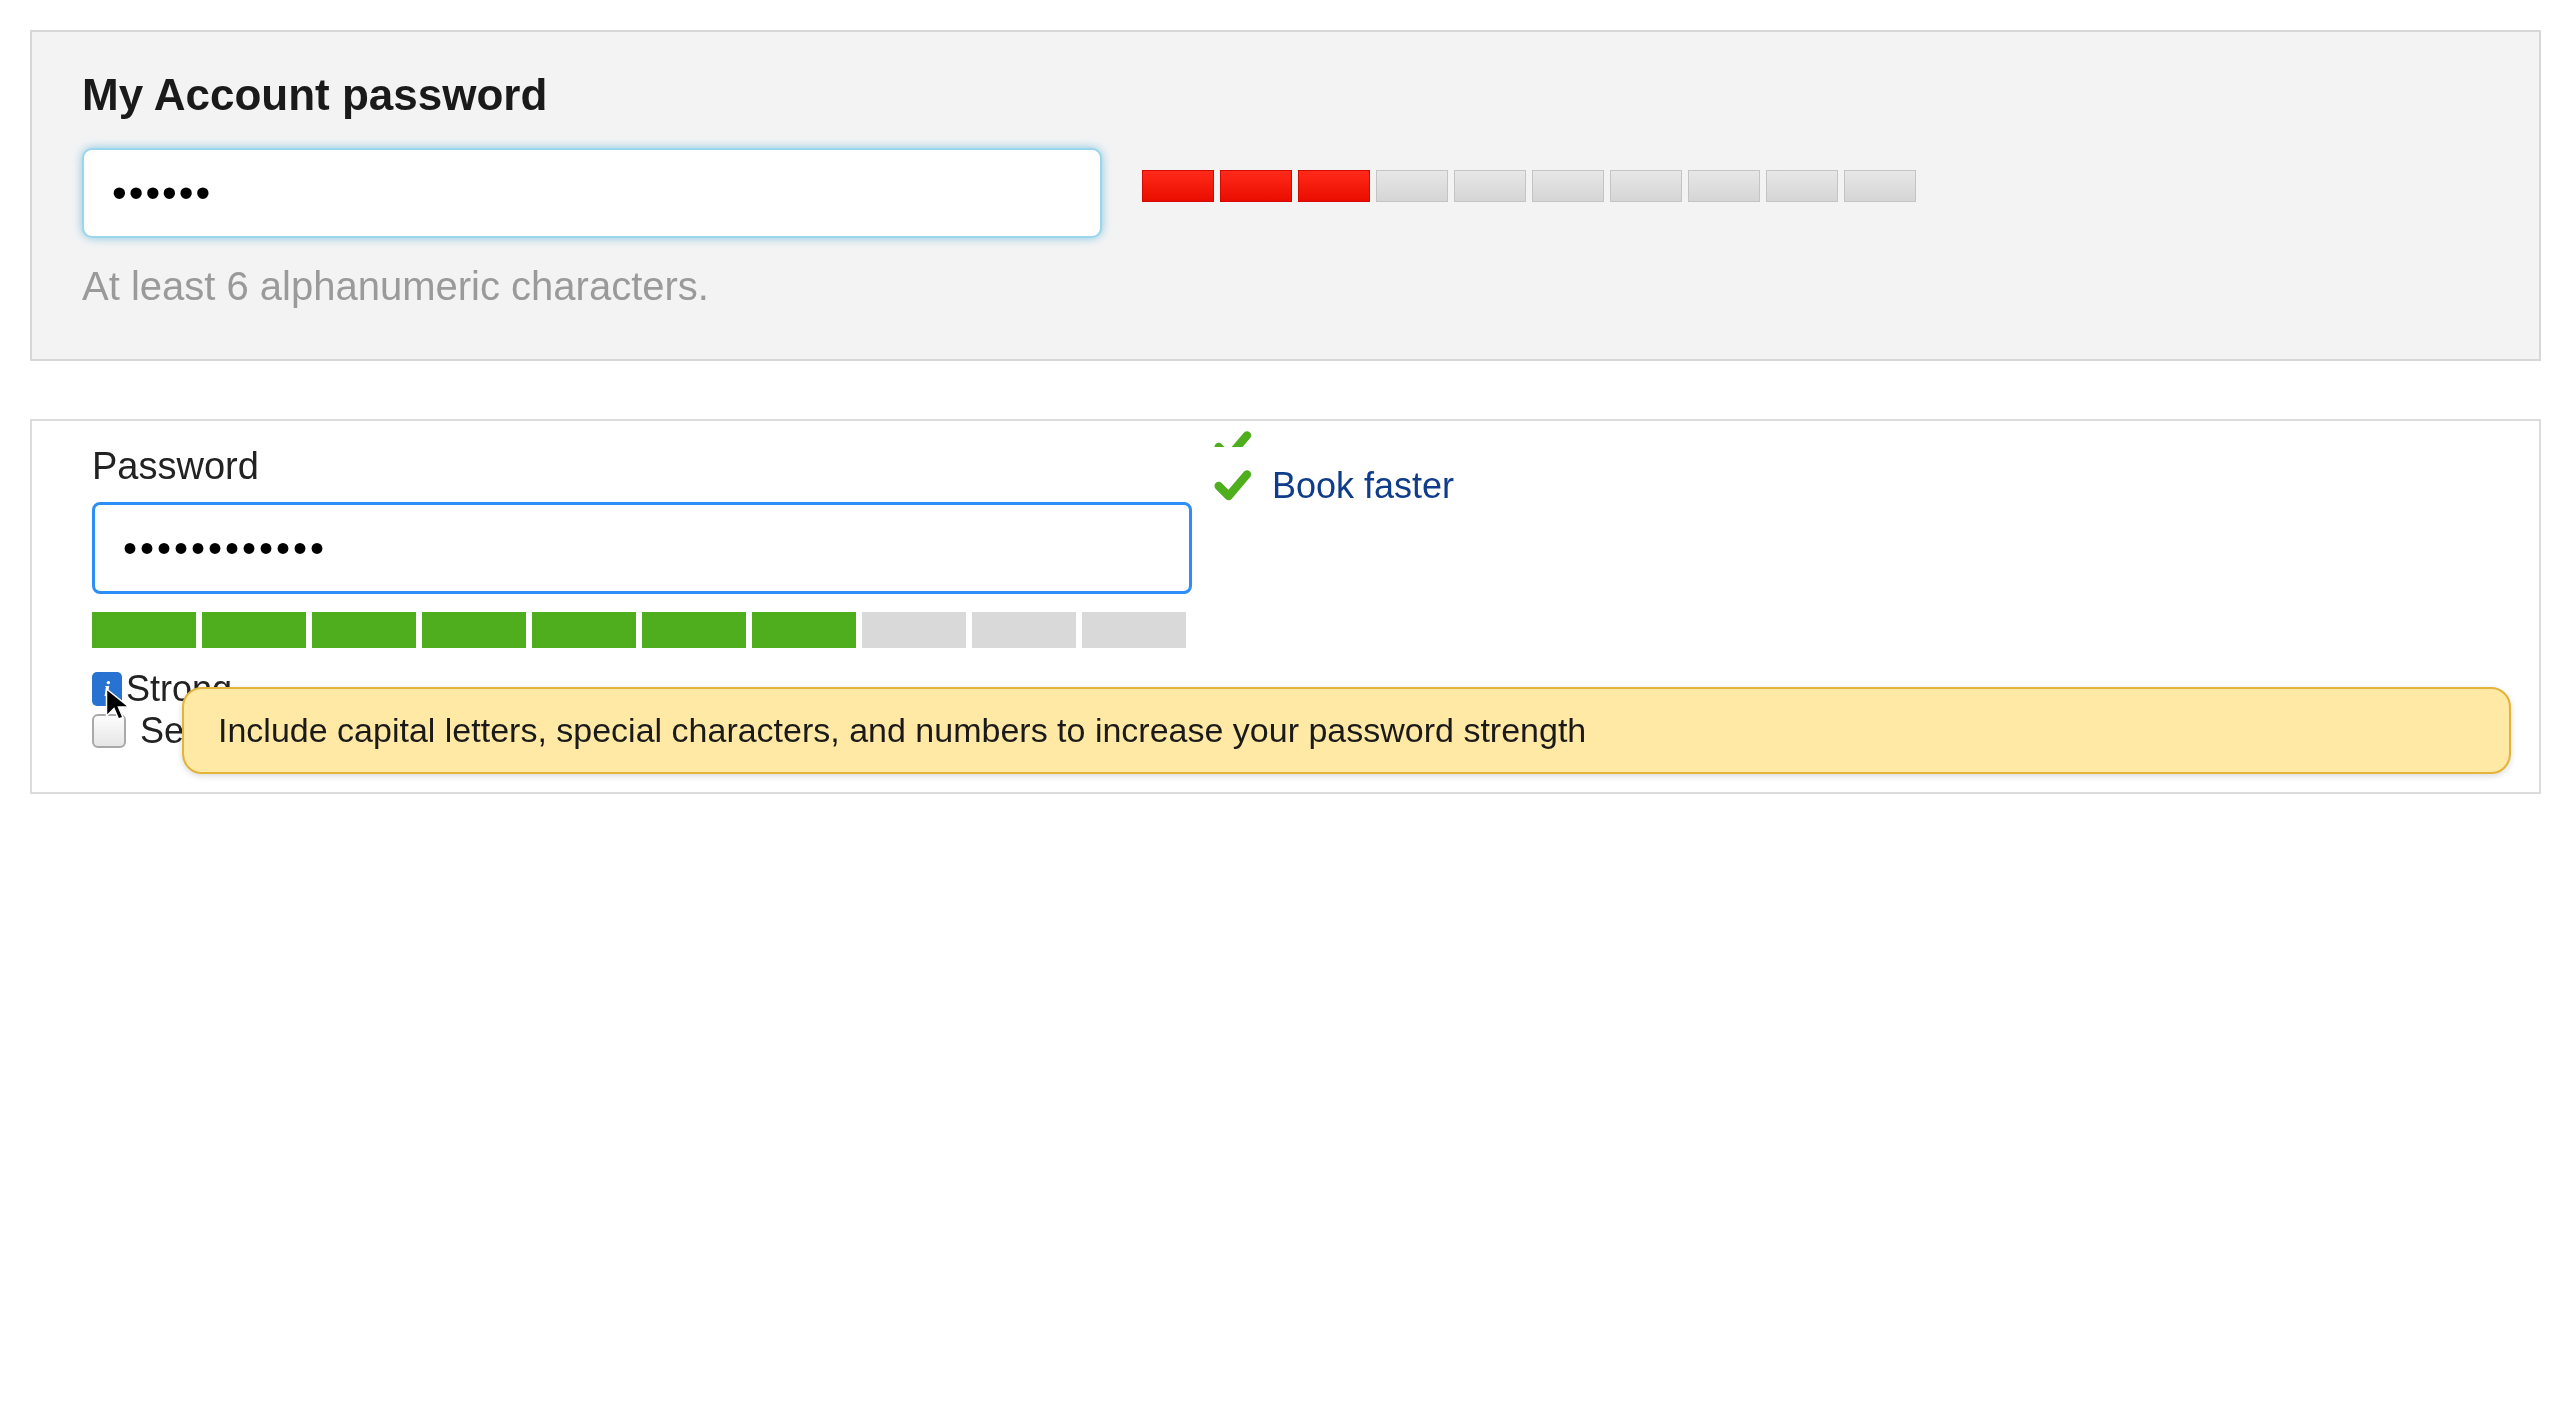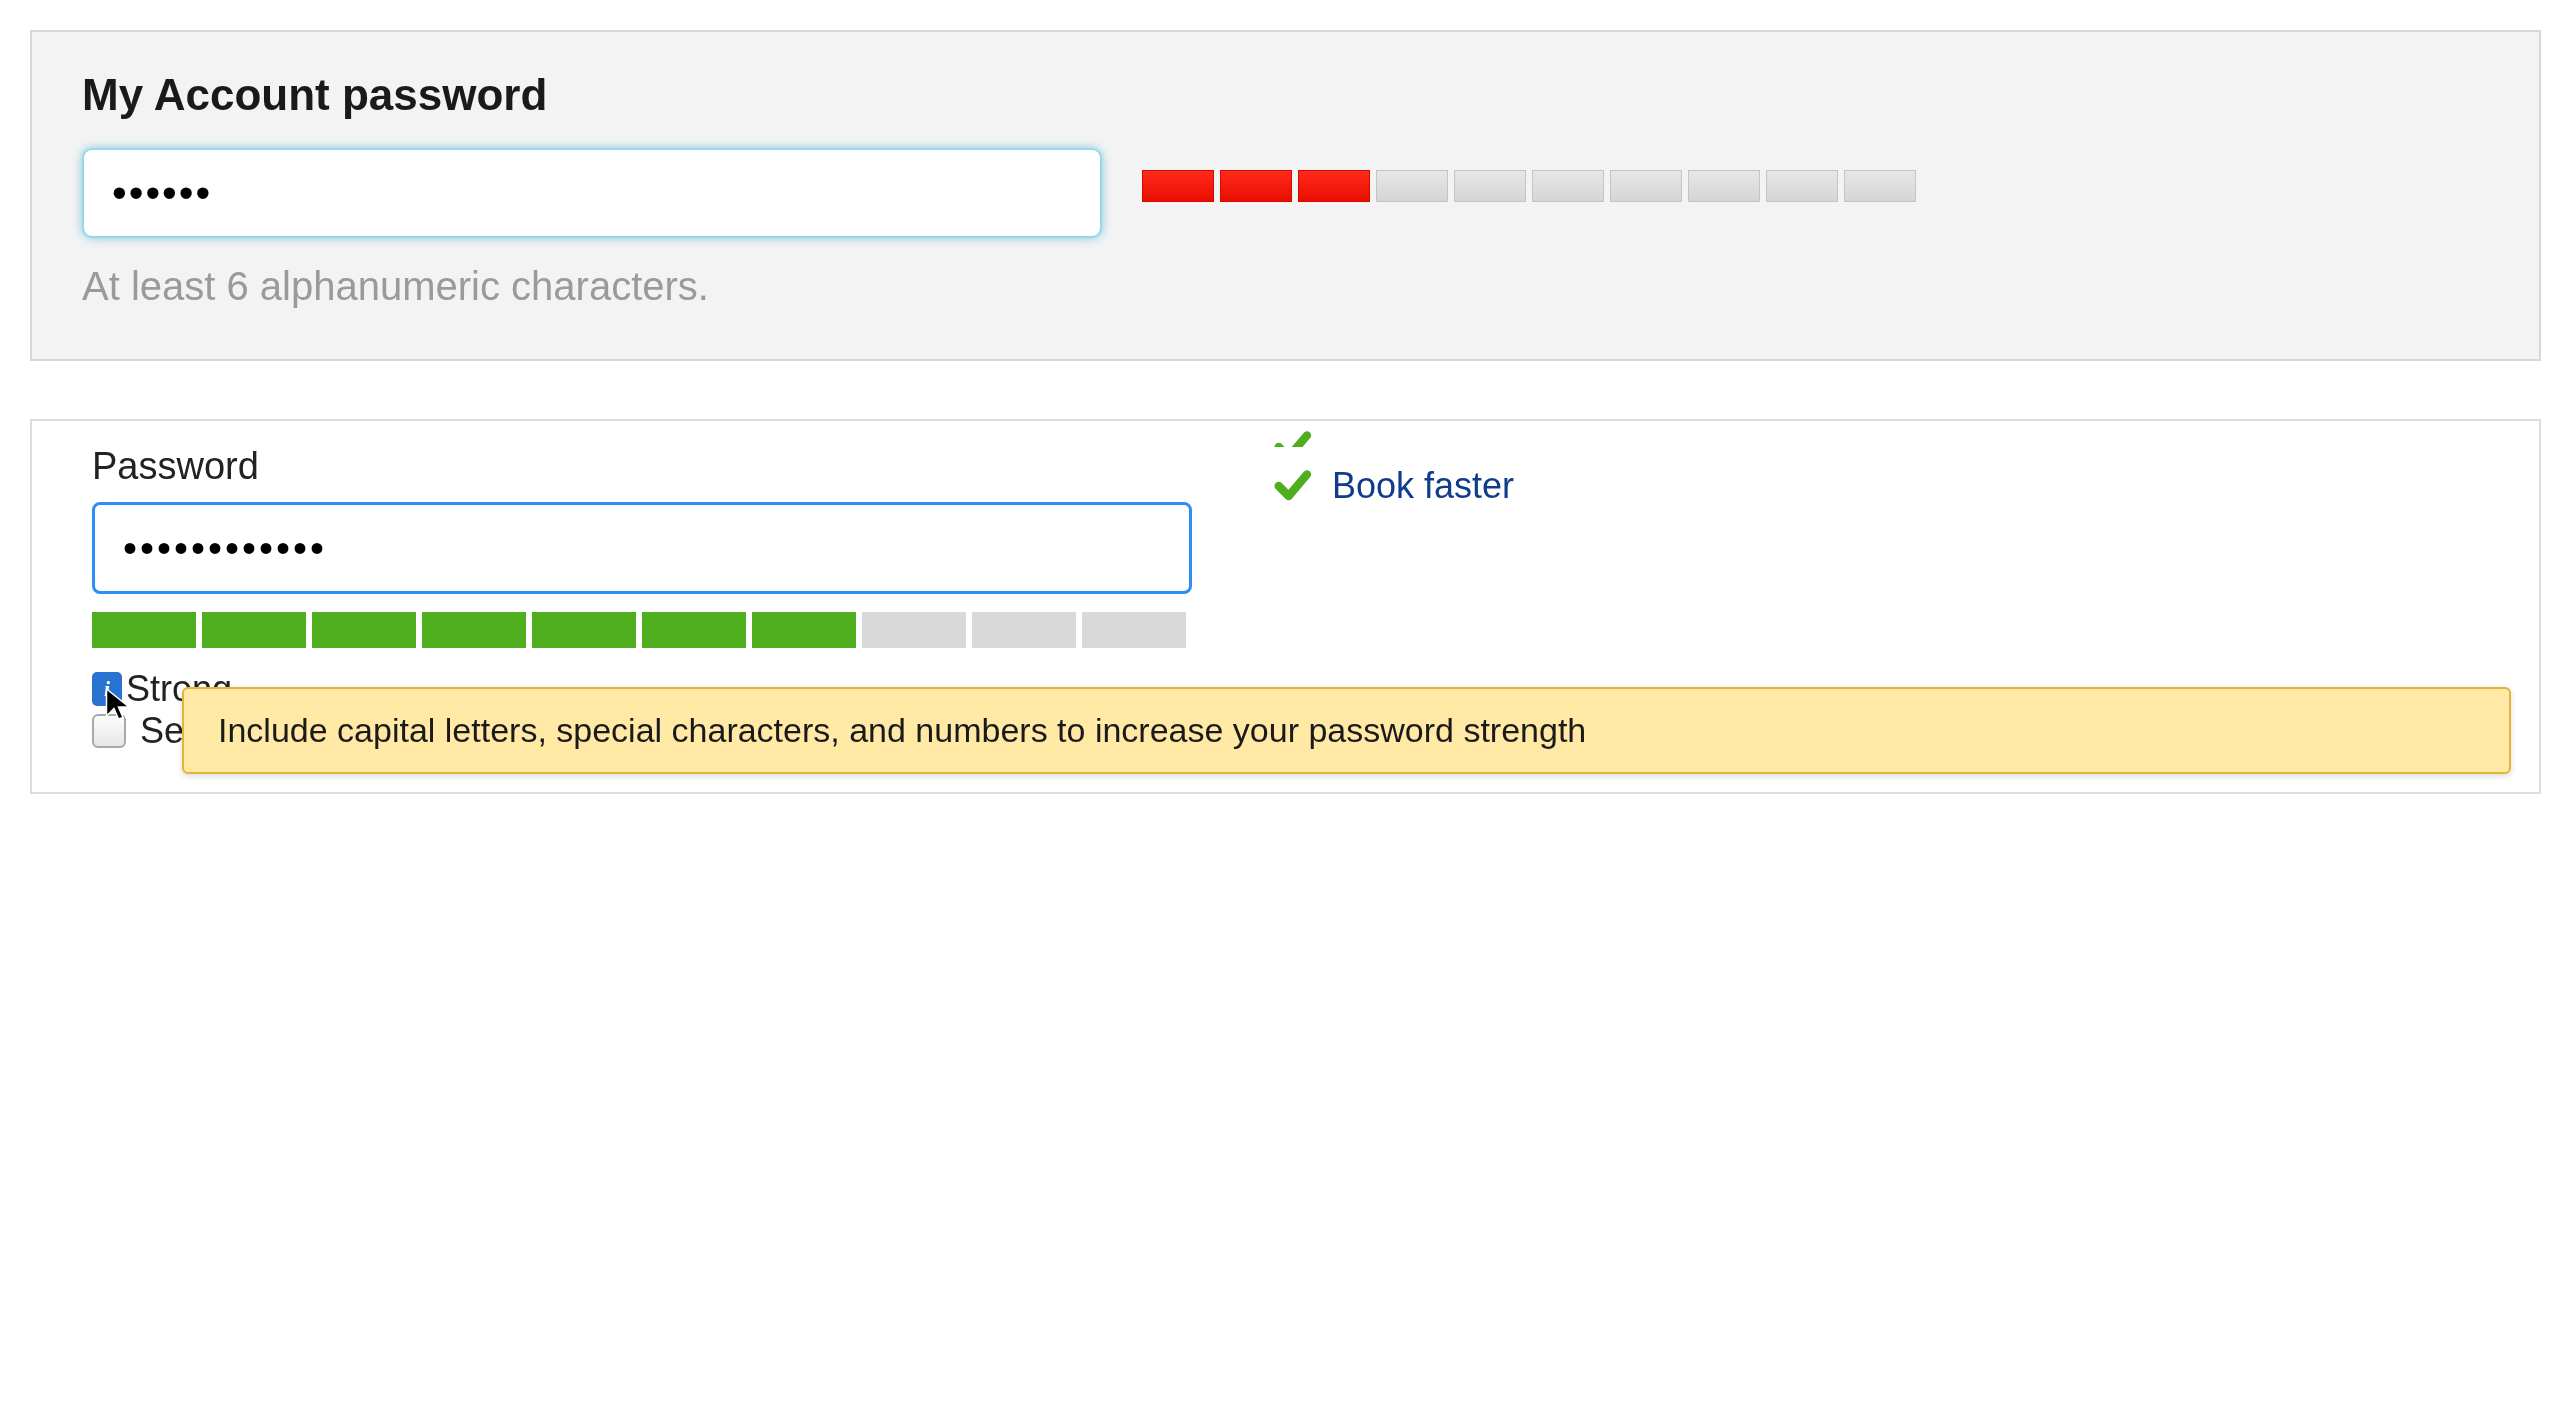--- a/index.html
+++ b/index.html
@@ -88,21 +88,21 @@
   
   .panel-2 {
     margin-top: 58px;
     border: 2px solid #dcdcdc;
     background: #fff;
     padding: 24px 40px 40px 60px;
     width: 100%;
     position: relative;
     overflow: hidden;
   }
-  .p2-cols { display: flex; gap: 60px; }
+  .p2-cols { display: flex; }
   .p2-left { flex: 0 0 1120px; }
   .p2-label {
     font-size: 38px;
     color: #222;
     margin: 0 0 14px 0;
   }
   .pwd-input-2 {
     width: 1100px;
     height: 92px;
     border: 3px solid #2e8ef7;
@@ -181,21 +181,21 @@
   .check svg { width: 100%; height: 100%; }
 
   
   .tooltip {
     position: absolute;
     left: 150px;
     right: 28px;
     bottom: 18px;
     background: #ffe9a5;
     border: 2px solid #e3b43a;
-    border-radius: 6px;
+    border-radius: 20px;
     padding: 22px 34px;
     font-size: 34px;
     color: #1a1a1a;
     box-shadow: 0 2px 6px rgba(0,0,0,0.15);
   }
 
   .cursor {
     position: absolute;
     width: 36px;
     height: 36px;

